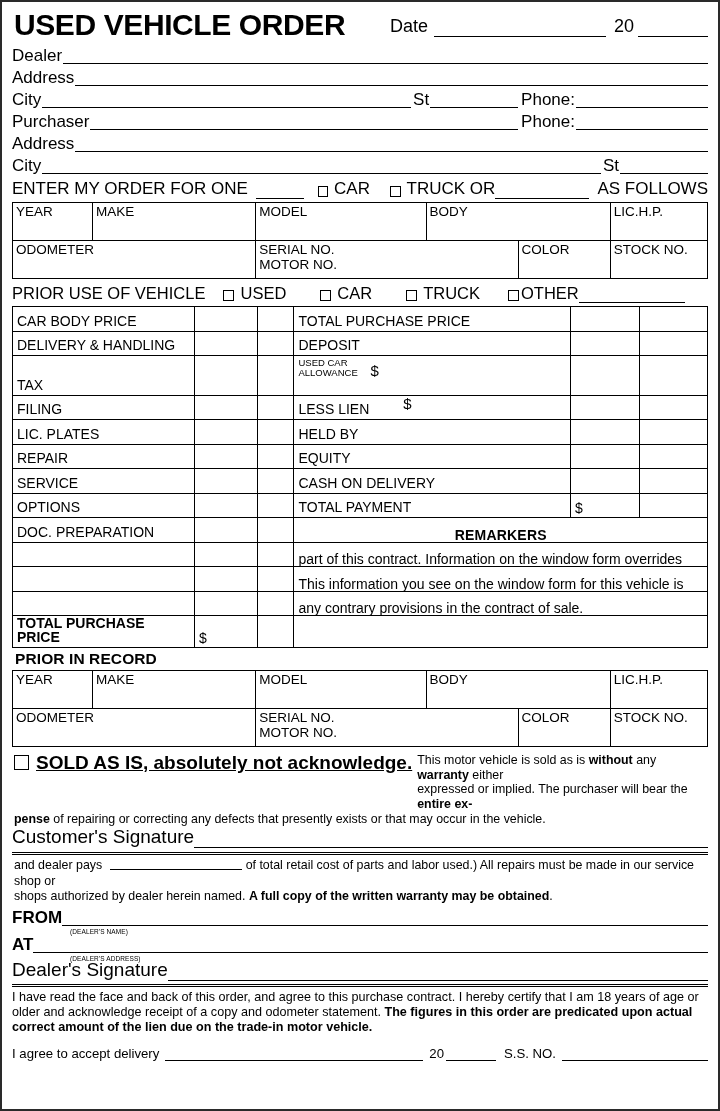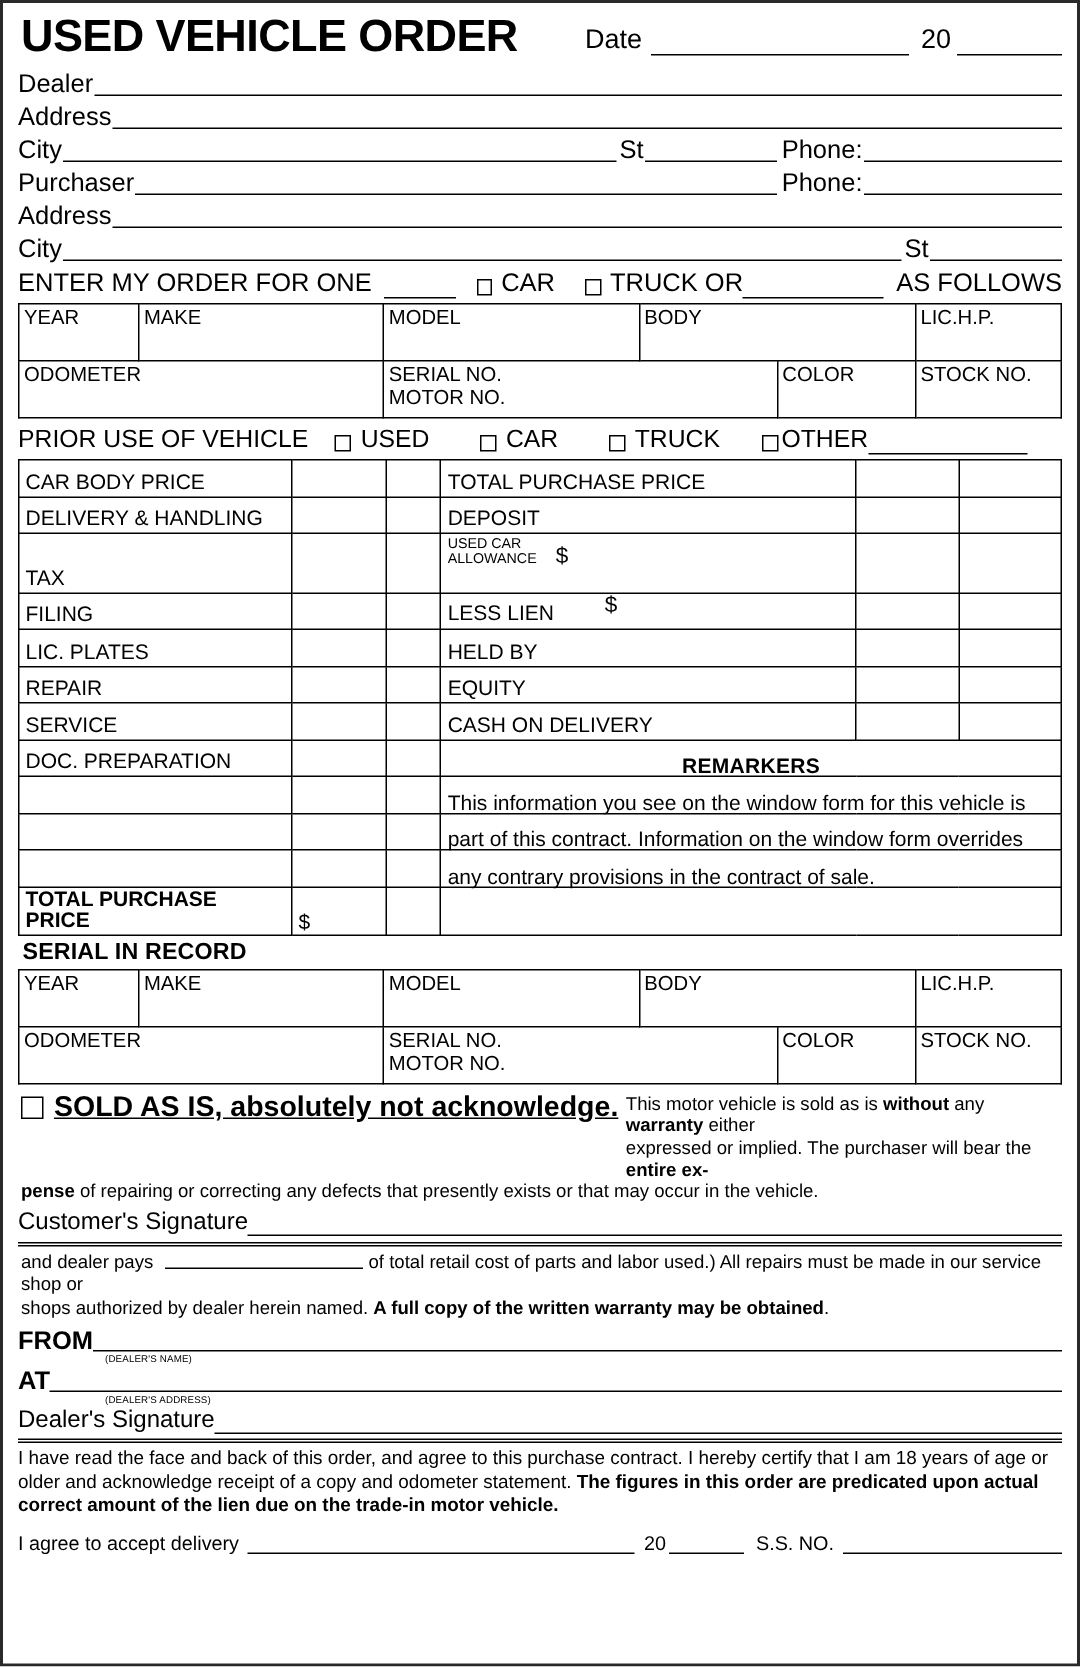--- a/index.html
+++ b/index.html
@@ -73,21 +73,21 @@
   .soldblk { margin-top:5px; }
   .soldhead { display:flex; align-items:flex-start; }
   .bigcbx { width:15px; height:15px; border:1.8px solid #000; margin:3px 7px 0 2px;
             flex:0 0 auto; background:#fff; }
   .soldttl { font-size:19px; font-weight:bold; text-decoration:underline;
              white-space:nowrap; line-height:1.15; padding-right:5px; }
   .soldbody { font-size:12.4px; line-height:1.18; flex:1; padding-top:1px; }
   .soldcont { font-size:12.4px; line-height:1.25; padding-left:2px; }
   .ul { border-bottom:1.3px solid #000; display:inline-block; height:12px; vertical-align:-1px; }
 
-  .sigline { display:flex; align-items:flex-end; font-size:16px; height:18px; margin-top:3px; }
+  .sigline { display:flex; align-items:flex-end; font-size:19px; height:18px; margin-top:3px; }
   .sigline .fill { flex:1; border-bottom:1.3px solid #000; height:13px; }
 
   .dblrule { border-top:1.6px solid #000; margin:4px 0 0 0; height:3px;
              border-bottom:1.6px solid #000; }
 
   
   .fa { display:flex; align-items:center; font-size:17px; font-weight:bold; height:19px; }
   .fa .fill { flex:1; border-bottom:1.5px solid #000; height:15px; }
   .tiny { font-size:6.5px; letter-spacing:.1px; padding-left:58px; margin-top:0px;
           margin-bottom:1px; font-weight:normal; }
@@ -276,59 +276,67 @@
 
     <tr>
       <td class="lab">SERVICE</td>
       <td></td>
       <td></td>
       <td class="lab">CASH ON DELIVERY</td>
       <td></td>
       <td></td>
     </tr>
 
+    <tr>
+      <td class="lab">OPTIONS</td>
+      <td></td>
+      <td></td>
+      <td class="lab">TOTAL PAYMENT</td>
+      <td class="dol" style="vertical-align:bottom; padding-bottom:2px;">$</td>
+      <td></td>
+    </tr>
 
     <tr>
       <td class="lab">DOC. PREPARATION</td>
       <td></td>
       <td></td>
       <td class="remhead" colspan="3">REMARKERS</td>
     </tr>
 
     <tr>
       <td></td>
       <td></td>
       <td></td>
+      <td class="remtxt" colspan="3">part of this contract. Information on the window form overrides</td>
+    </tr>
+
+    <tr>
+      <td></td>
+      <td></td>
+      <td></td>
       <td class="remtxt" colspan="3">This information you see on the window form for this vehicle is</td>
-    </tr>
-
-    <tr>
-      <td></td>
-      <td></td>
-      <td></td>
-      <td class="remtxt" colspan="3">part of this contract. Information on the window form overrides</td>
     </tr>
 
     <tr>
       <td></td>
       <td></td>
       <td></td>
       <td class="remtxt" colspan="3">any contrary provisions in the contract of sale.</td>
     </tr>
 
     <tr>
       <td class="bold lab">TOTAL PURCHASE PRICE</td>
       <td class="dol" style="vertical-align:bottom; padding-bottom:2px;">$</td>
       <td></td>
       <td colspan="3"></td>
     </tr>
   </tbody>
     </table>
 
-  <div class="tradehd">SERIAL IN RECORD</div>
+  <div class="tradehd">PRIOR IN RECORD</div>
 
   <table class="grid vt">
     <tbody>
         <tr>
       <td class="tall" style="width:11.5%">YEAR</td>
       <td class="tall" style="width:23.5%">MAKE</td>
       <td class="tall" style="width:24.5%">MODEL</td>
       <td class="tall" style="width:26.5%" colspan="2">BODY</td>
       <td class="tall" style="width:14%">LIC.H.P.</td>
     </tr>

